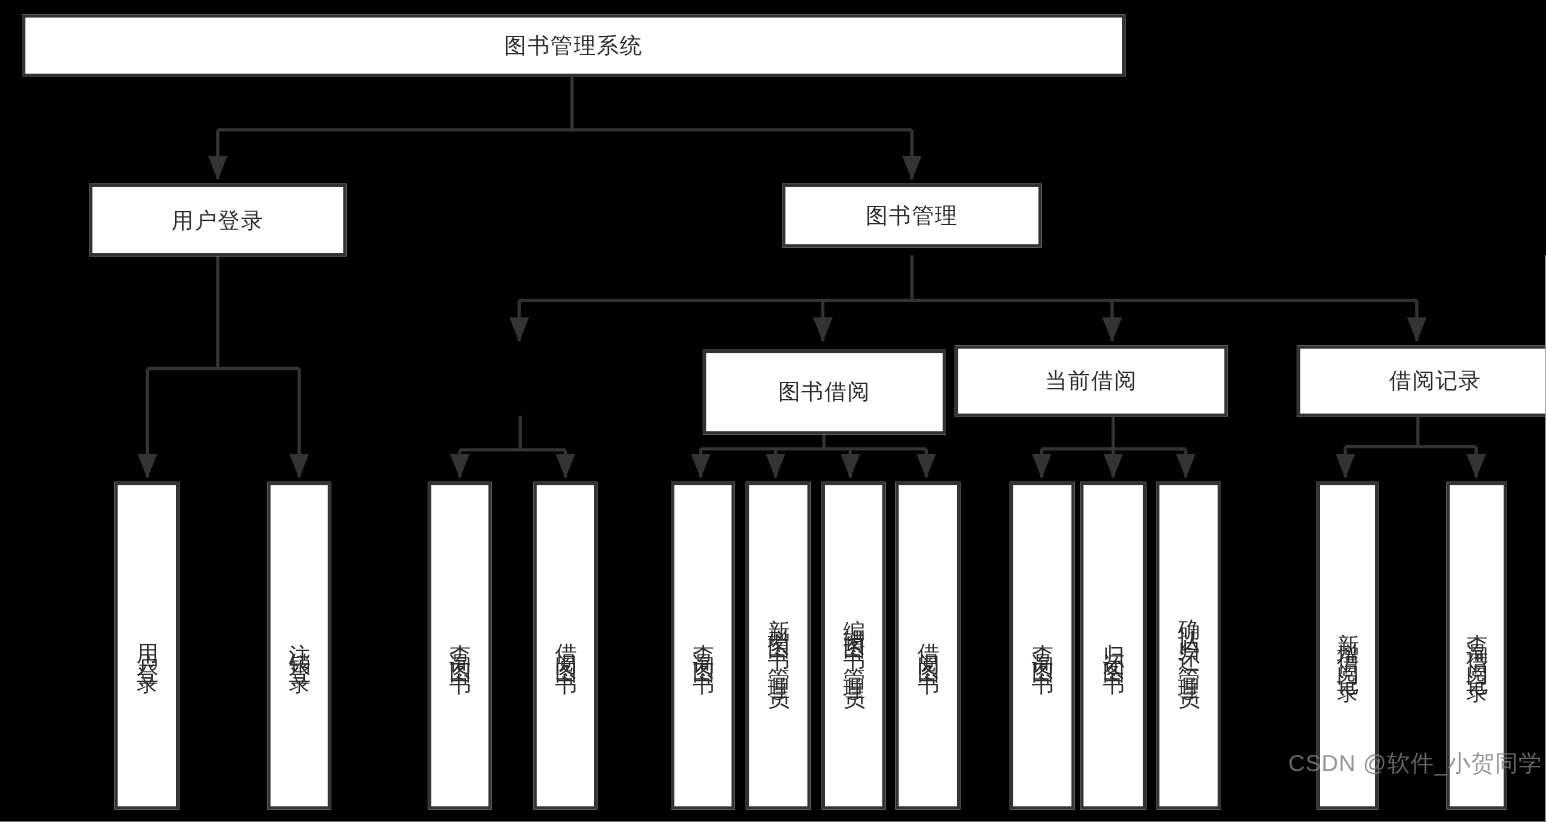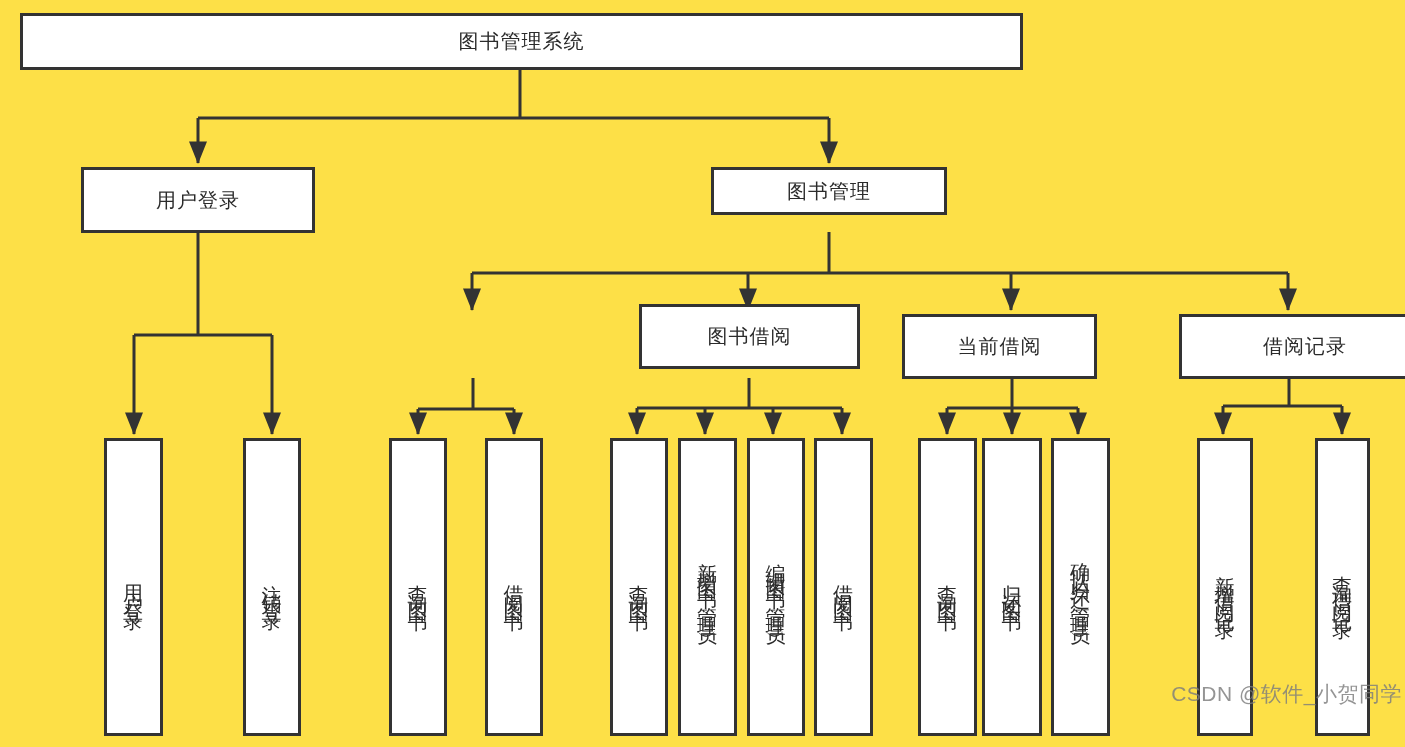--- a/index.html
+++ b/index.html
@@ -5,21 +5,21 @@
   html, body {
     margin: 0;
     padding: 0;
     background: #ffffff;
     font-family: "Liberation Sans", "DejaVu Sans", sans-serif;
   }
   .canvas {
     position: relative;
     width: 1405px;
     height: 747px;
-    background: #fde047;
+    background: #000000;
     overflow: hidden;
   }
   .connectors {
     position: absolute;
     left: 0;
     top: 0;
     width: 1405px;
     height: 747px;
   }
   .box {
@@ -106,28 +106,28 @@
     </g>
   </svg>
 
   <div class="box hnode" style="left:20px;top:13px;width:1003px;height:57px">
     <span class="lbl">图书管理系统</span>
   </div>
 
   <div class="box hnode" style="left:81px;top:167px;width:234px;height:66px">
     <span class="lbl">用户登录</span>
   </div>
-  <div class="box hnode" style="left:711px;top:167px;width:236px;height:48px">
+  <div class="box hnode" style="left:711px;top:167px;width:236px;height:58px">
     <span class="lbl">图书管理</span>
   </div>
 
-  <div class="box hnode" style="left:639px;top:304px;width:221px;height:65px">
+  <div class="box hnode" style="left:639px;top:318px;width:221px;height:77px">
     <span class="lbl">图书借阅</span>
   </div>
-  <div class="box hnode" style="left:902px;top:314px;width:195px;height:65px">
+  <div class="box hnode" style="left:868px;top:314px;width:248px;height:65px">
     <span class="lbl">当前借阅</span>
   </div>
   <div class="box hnode" style="left:1179px;top:314px;width:252px;height:65px">
     <span class="lbl">借阅记录</span>
   </div>
 
   <div class="box vnode" style="left:104px;width:59px">
     <span class="vlbl">用户登录</span>
   </div>
   <div class="box vnode" style="left:243px;width:58px">

